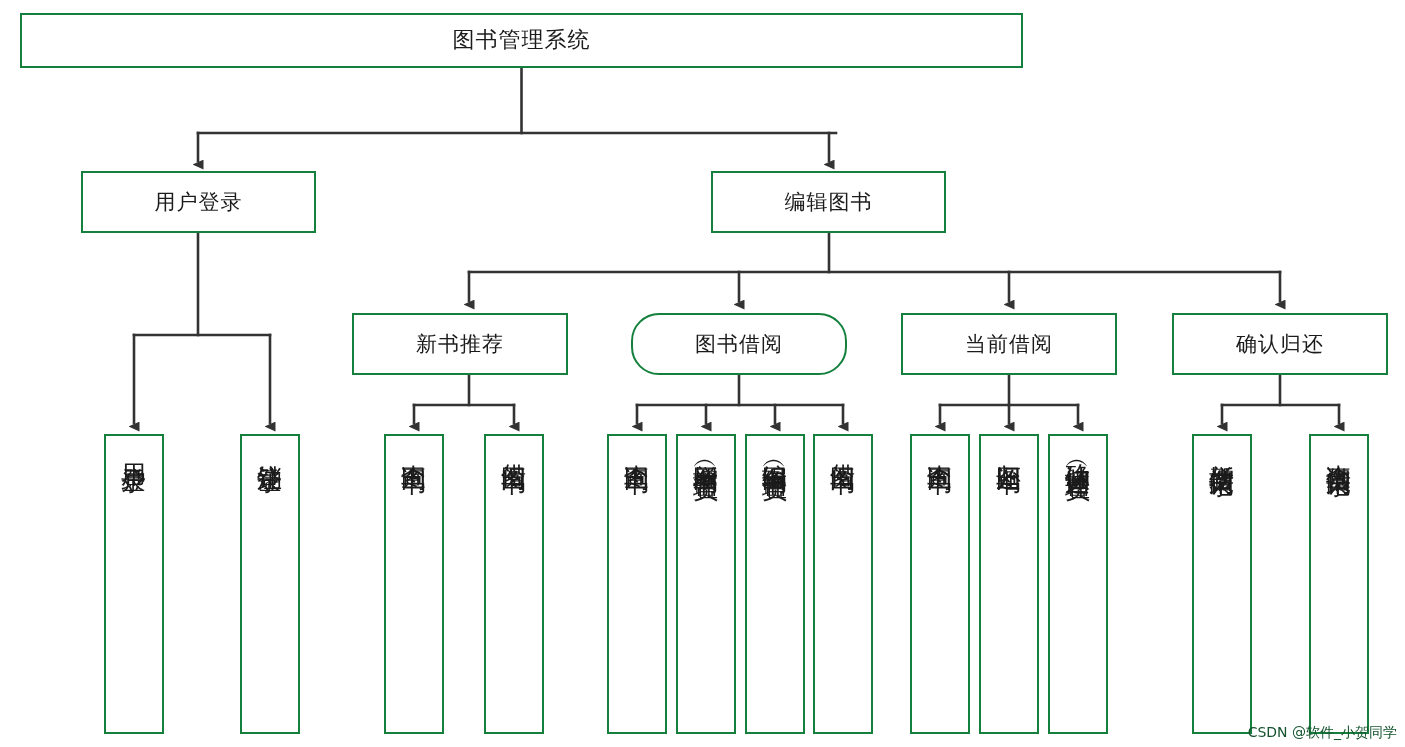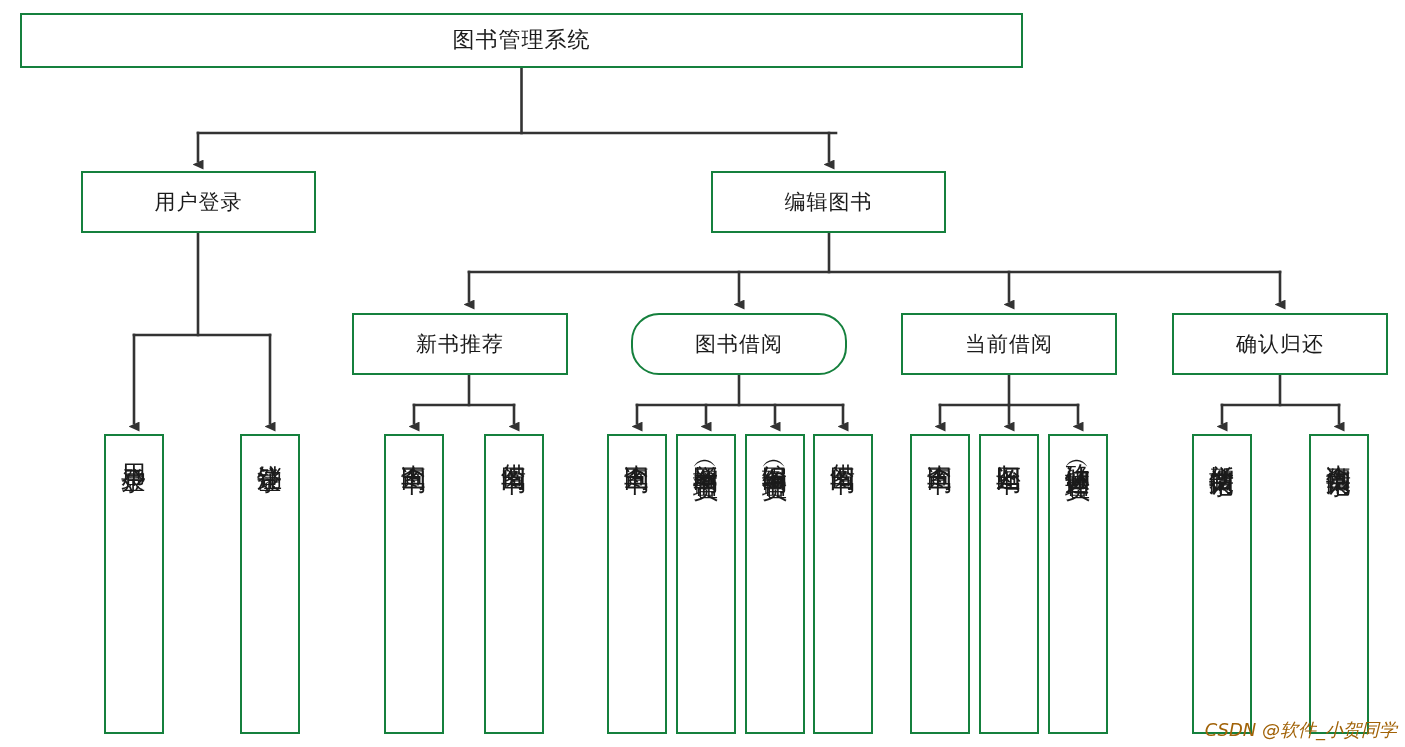--- a/index.html
+++ b/index.html
@@ -50,26 +50,25 @@
     white-space:nowrap;
     display:block;
   }
   .node.v.tall .label{font-size:25px;}
 
   #watermark{
     position:absolute;
     right:8px;
     bottom:5px;
     z-index:3;
-    font-size:18px;
-    color:#a16207;
+    font-size:14px;
+    color:#14532d;
     white-space:nowrap;
     pointer-events:none;
     font-family:"DejaVu Sans",sans-serif;
-    font-style:italic;
   }
 </style>
 </head>
 <body>
 
 <div id="canvas">
 
   <svg id="edges" viewBox="0 0 1405 747" width="1405" height="747" xmlns="http://www.w3.org/2000/svg">
     <defs>
       <marker id="arrow" markerWidth="10" markerHeight="11" refX="1.4" refY="5.5" orient="auto" markerUnits="userSpaceOnUse">

